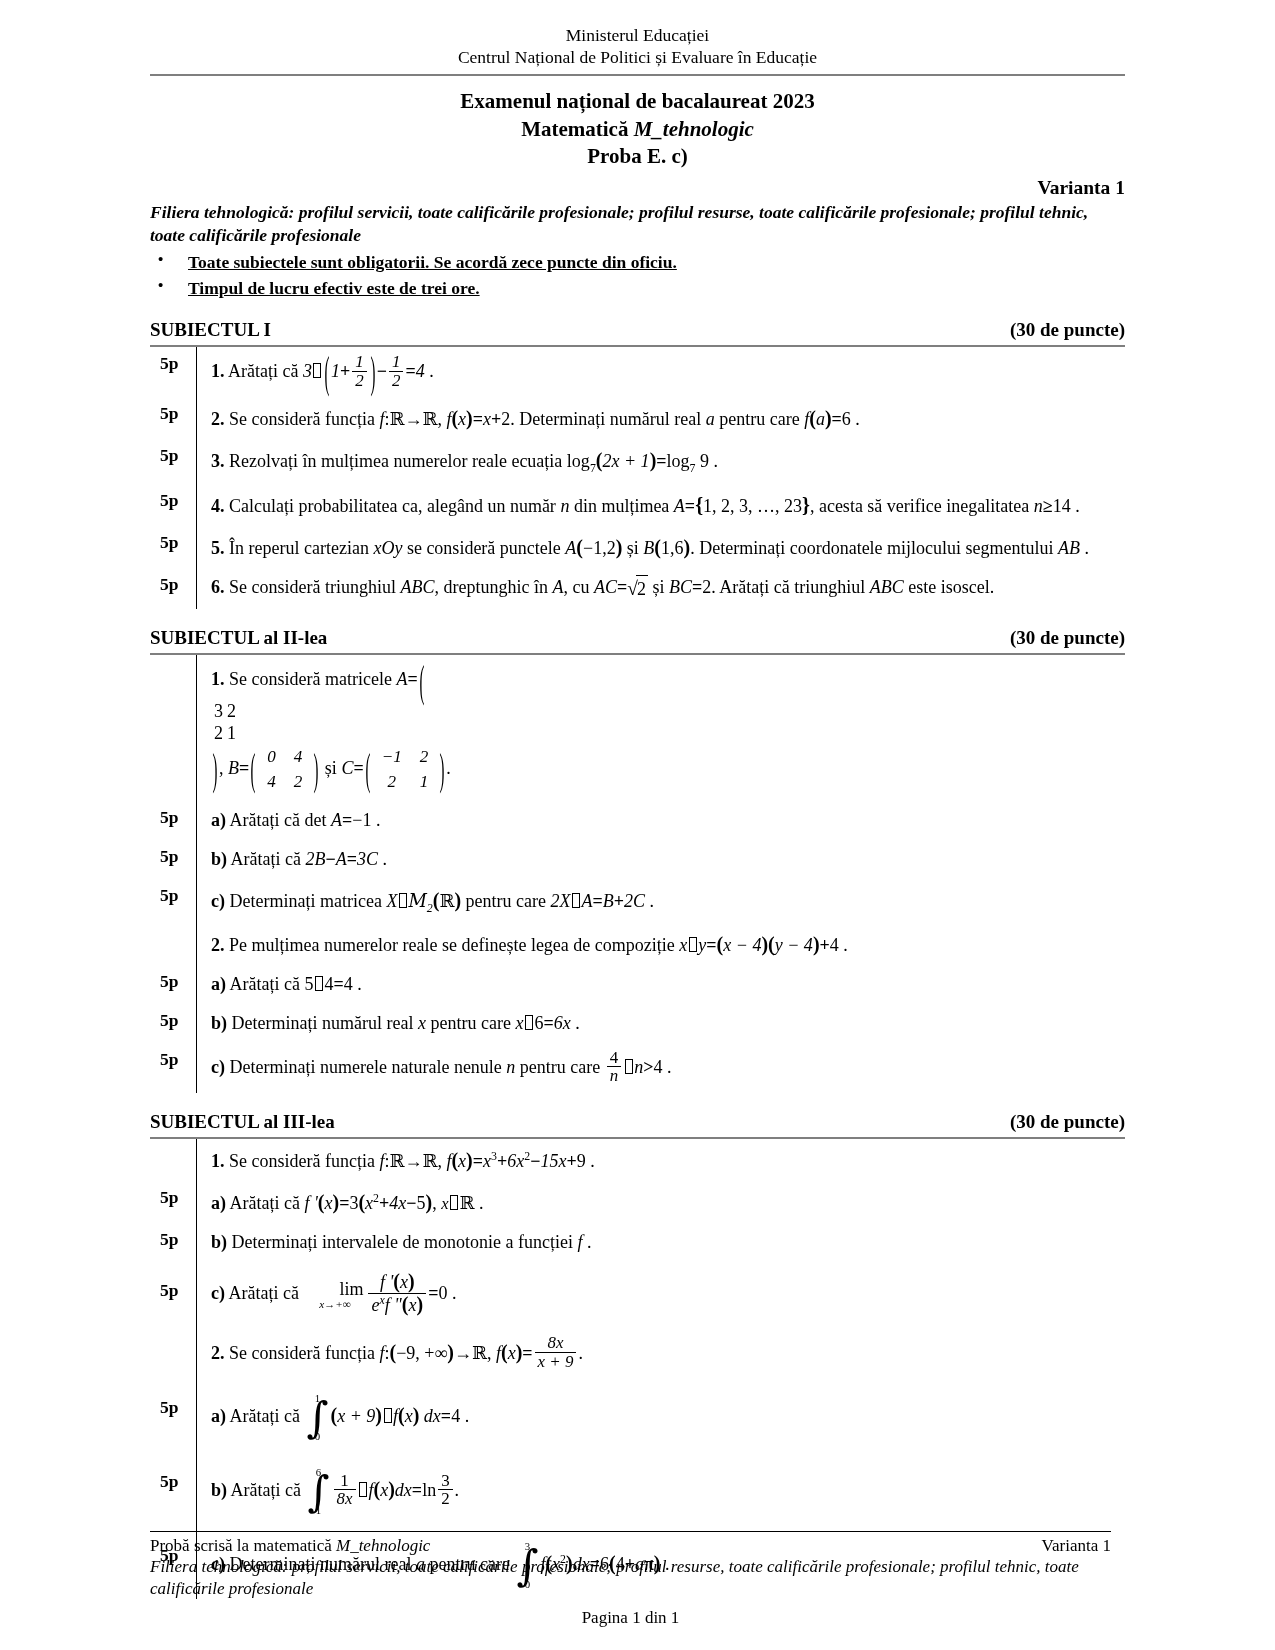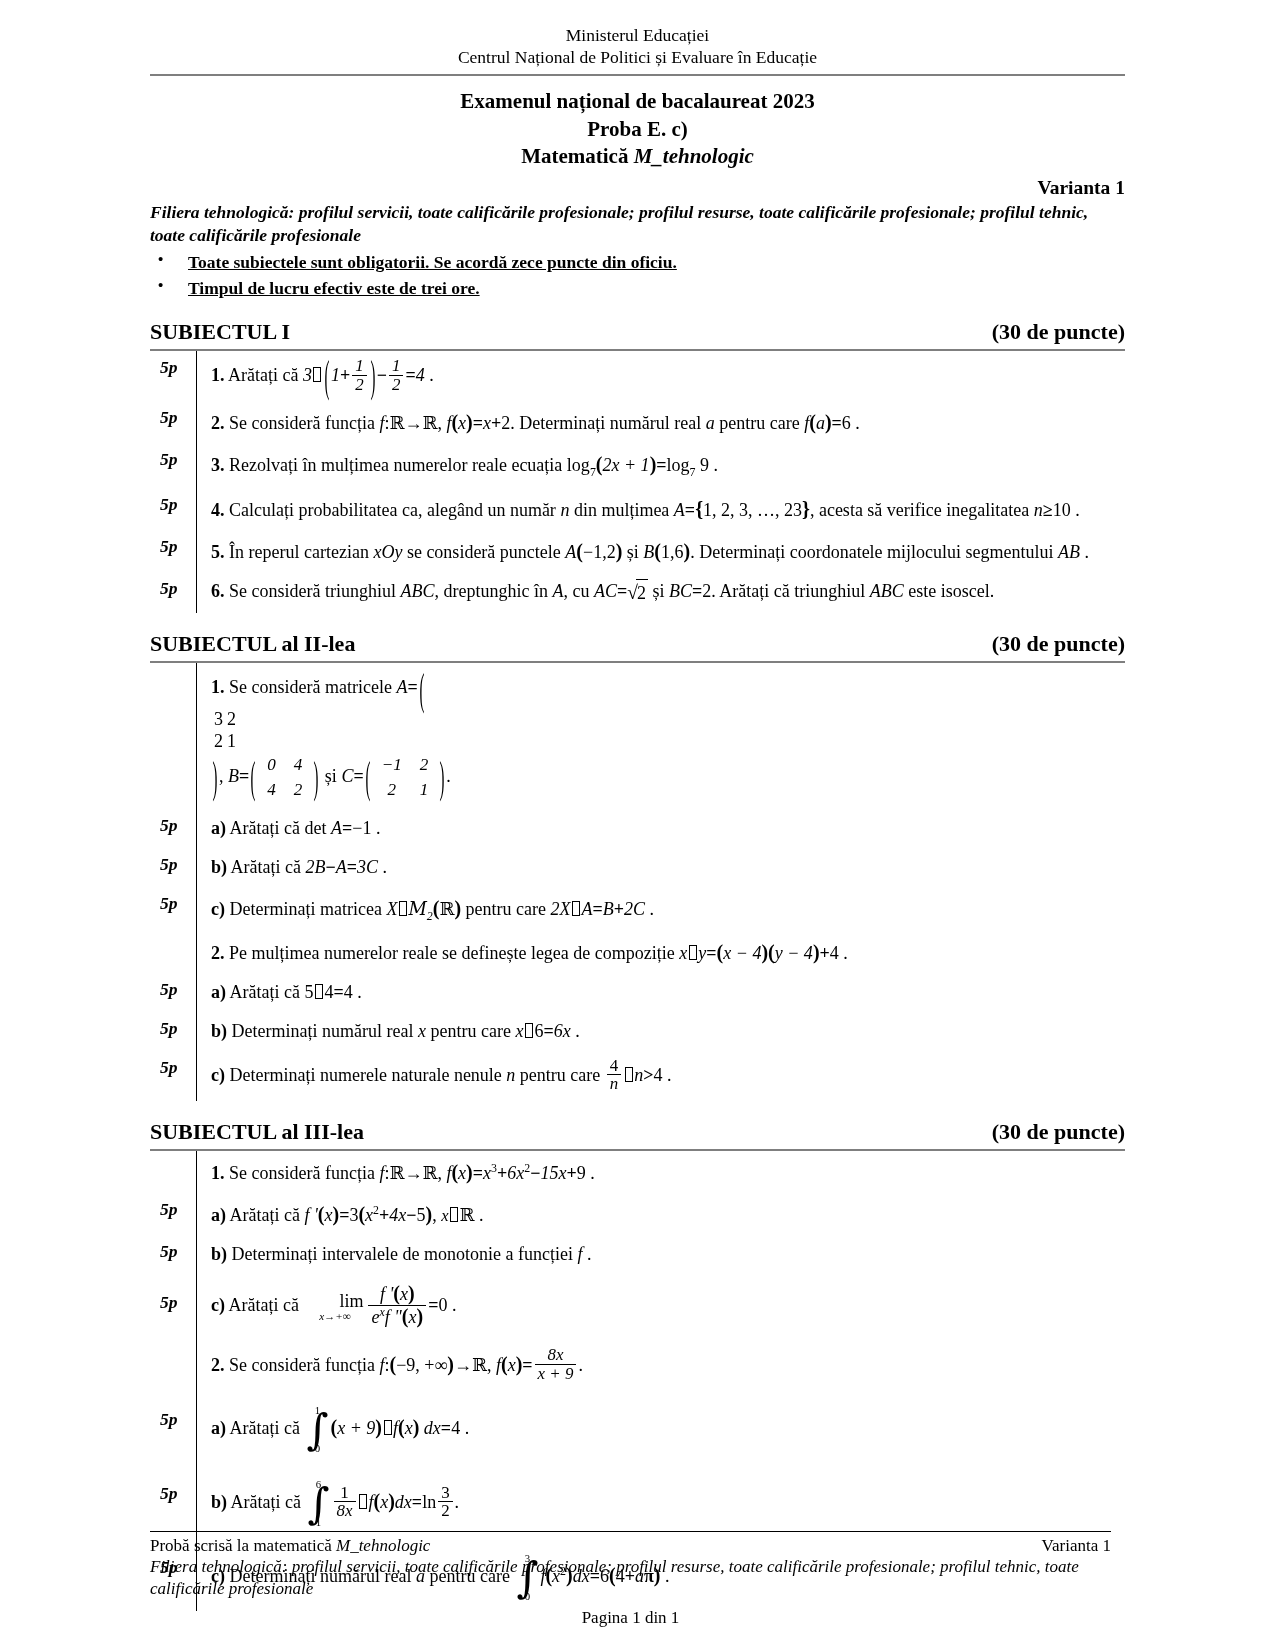--- a/index.html
+++ b/index.html
@@ -81,21 +81,21 @@
     top: -1px;
     font-size: 15px;
   }
 
   
   .subject-head {
     display: flex;
     justify-content: space-between;
     align-items: center;
     font-weight: bold;
-    font-size: 22px;
+    font-size: 19px;
     margin-top: 18px;
   }
   .subject-rule {
     border-top: 2.5px solid #7f7f7f;
     margin-top: 4px;
   }
 
   
   .items { width: 100%; }
   .row {
@@ -106,21 +106,20 @@
   }
   .pts {
     width: 46px;
     min-width: 46px;
     font-weight: bold;
     font-size: 17.5px;
     text-align: left;
     padding-top: 8px;
     padding-left: 10px;
     box-sizing: border-box;
-    font-style: italic;
   }
   .body {
     flex: 1;
     border-left: 1.4px solid #000;
     padding: 6px 0 6px 14px;
     min-height: 22px;
   }
   .body p {
     margin: 0;
     font-size: 18px;
@@ -263,24 +262,24 @@
 <div class="page">
 
   <div class="masthead">
     <div>Ministerul Educației</div>
     <div>Centrul Național de Politici și Evaluare în Educație</div>
   </div>
   <div class="rule-top"></div>
 
   <div class="title-block">
     <div>Examenul național de bacalaureat 2023</div>
-    <div>Proba E. c)</div>
     <div>
       <span>Matematică </span><span class="italic">M_tehnologic</span>
     </div>
+    <div>Proba E. c)</div>
   </div>
 
   <div class="varianta-line">Varianta 1</div>
 
   <div class="filiera">Filiera tehnologică: profilul servicii, toate calificările profesionale; profilul resurse, toate calificările profesionale; profilul tehnic, toate calificările profesionale</div>
 
   <ul class="bullets">
     <li>Toate subiectele sunt obligatorii. Se acordă zece puncte din oficiu.</li>
     <li>Timpul de lucru efectiv este de trei ore.</li>
   </ul>
@@ -332,21 +331,21 @@
 
     <div class="row">
       <div class="pts">5p</div>
       <div class="body">
         <p class="just">
           <span class="lead">4.</span>
           <span>Calculați probabilitatea ca, alegând un număr</span>
           <span class="m">n</span>
           <span>din mulțimea</span>
           <span class="m">A</span><span class="op">=</span><span class="pb">{</span><span class="up">1, 2, 3, …, 23</span><span class="pb">}</span><span>, acesta să verifice inegalitatea</span>
-          <span class="m">n</span><span class="op">≥</span><span class="up">10</span> <span>.</span>
+          <span class="m">n</span><span class="op">≥</span><span class="up">14</span> <span>.</span>
         </p>
       </div>
     </div>
 
     <div class="row">
       <div class="pts">5p</div>
       <div class="body">
         <p class="just">
           <span class="lead">5.</span>
           <span>În reperul cartezian</span>

